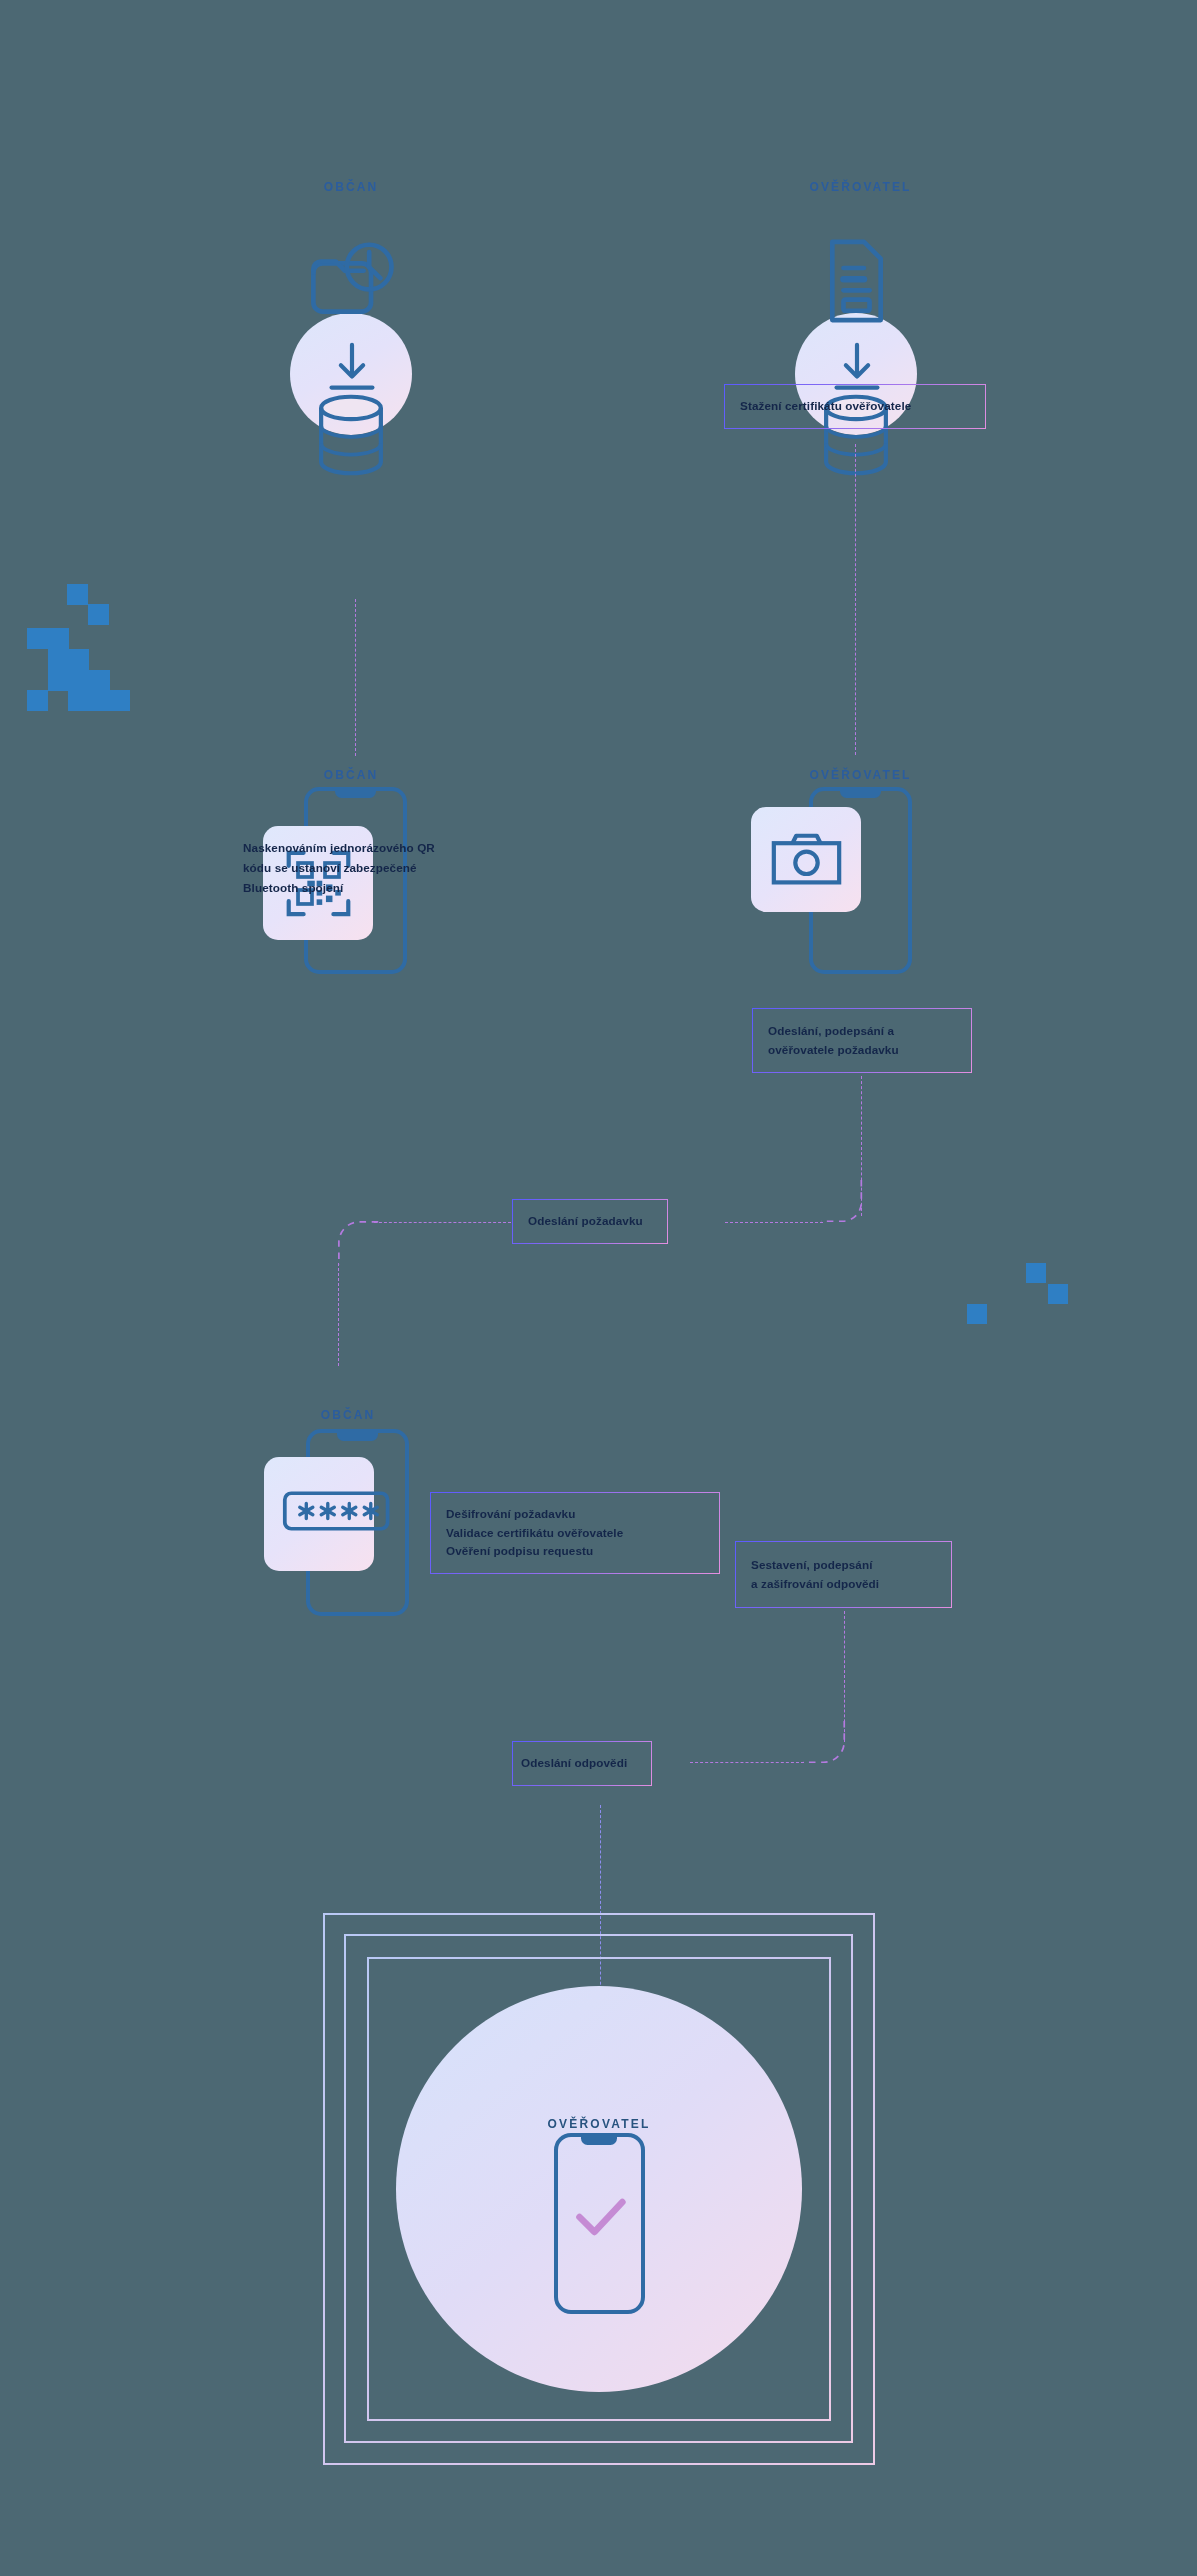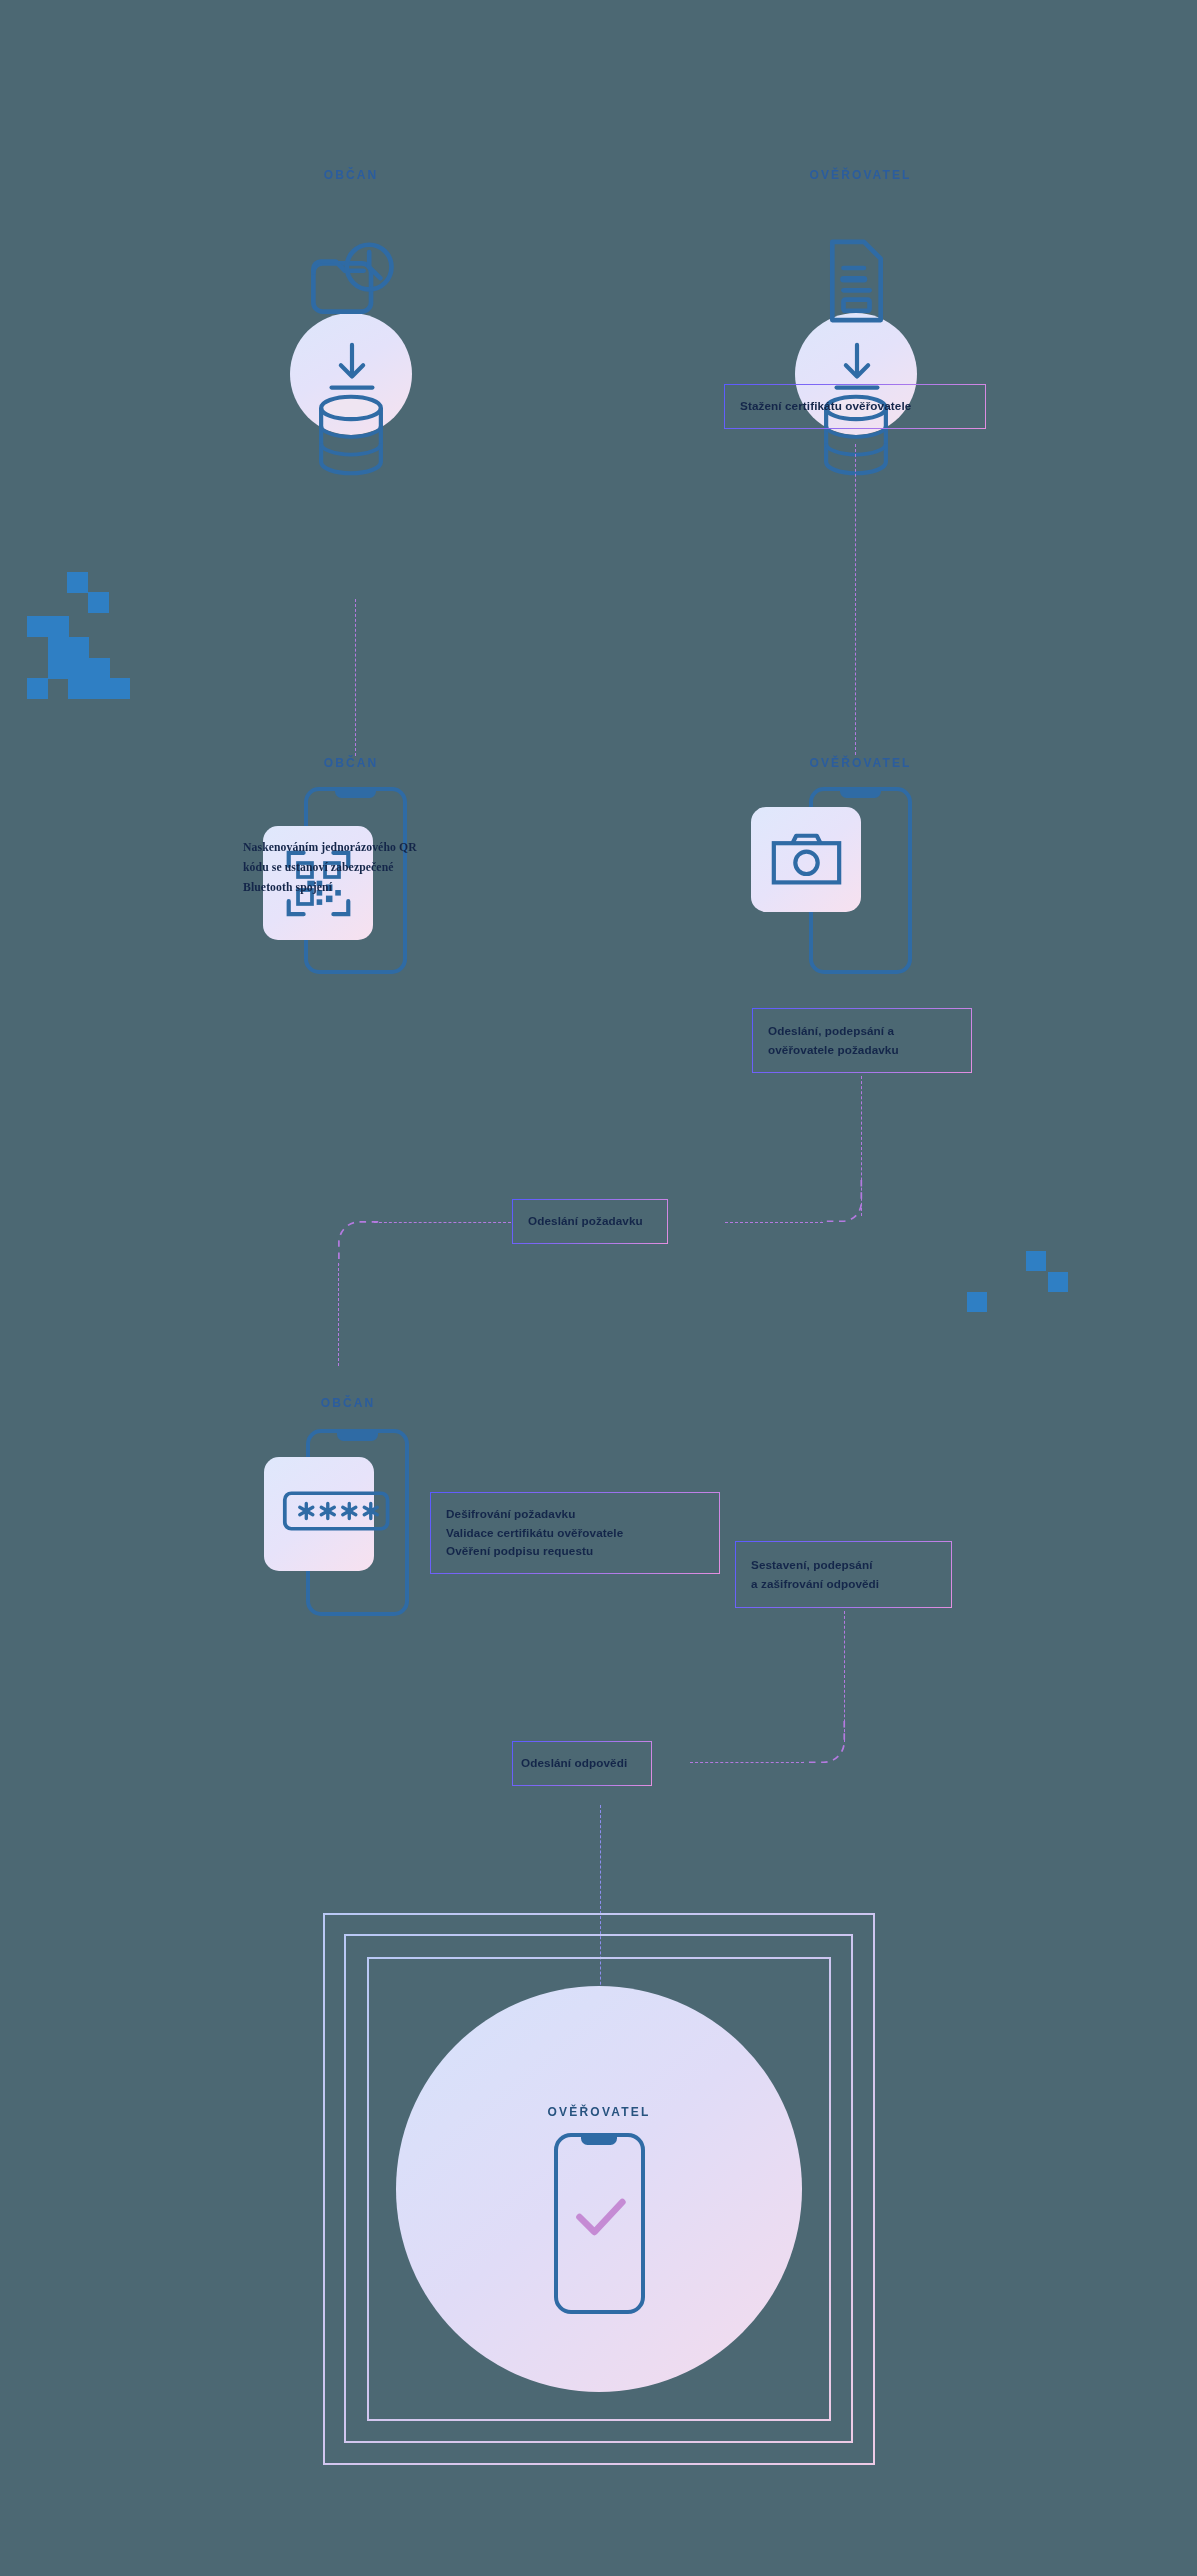--- a/index.html
+++ b/index.html
@@ -4,21 +4,21 @@
 <style>
   html,body{margin:0;padding:0;}
   body{
     width:1197px;height:2576px;
     background:#4c6873;
     font-family:"Liberation Sans", sans-serif;
     overflow:hidden;
     position:relative;
   }
   .stage{position:absolute;left:0;top:0;width:1197px;height:2576px;}
-  .abs{position:absolute;}
+  .abs{position:absolute;margin-top:12px;}
 
   
   .role-label{
     color:#2b5d9e;
     font-size:12px;
     font-weight:700;
     letter-spacing:2.1px;
     text-align:center;
     white-space:nowrap;
   }
@@ -44,21 +44,20 @@
   .info-box .line{display:block;}
 
   
   .caption{
     position:absolute;
     color:#14264a;
     font-size:11.7px;
     font-weight:700;
     line-height:1.72;
     letter-spacing:0.1px;
-    font-family:Liberation Serif, serif;
   }
 
   
   .dash-v{
     position:absolute;
     width:0;
     border-left:1.5px dashed #b47ae0;
   }
   .dash-h{
     position:absolute;

